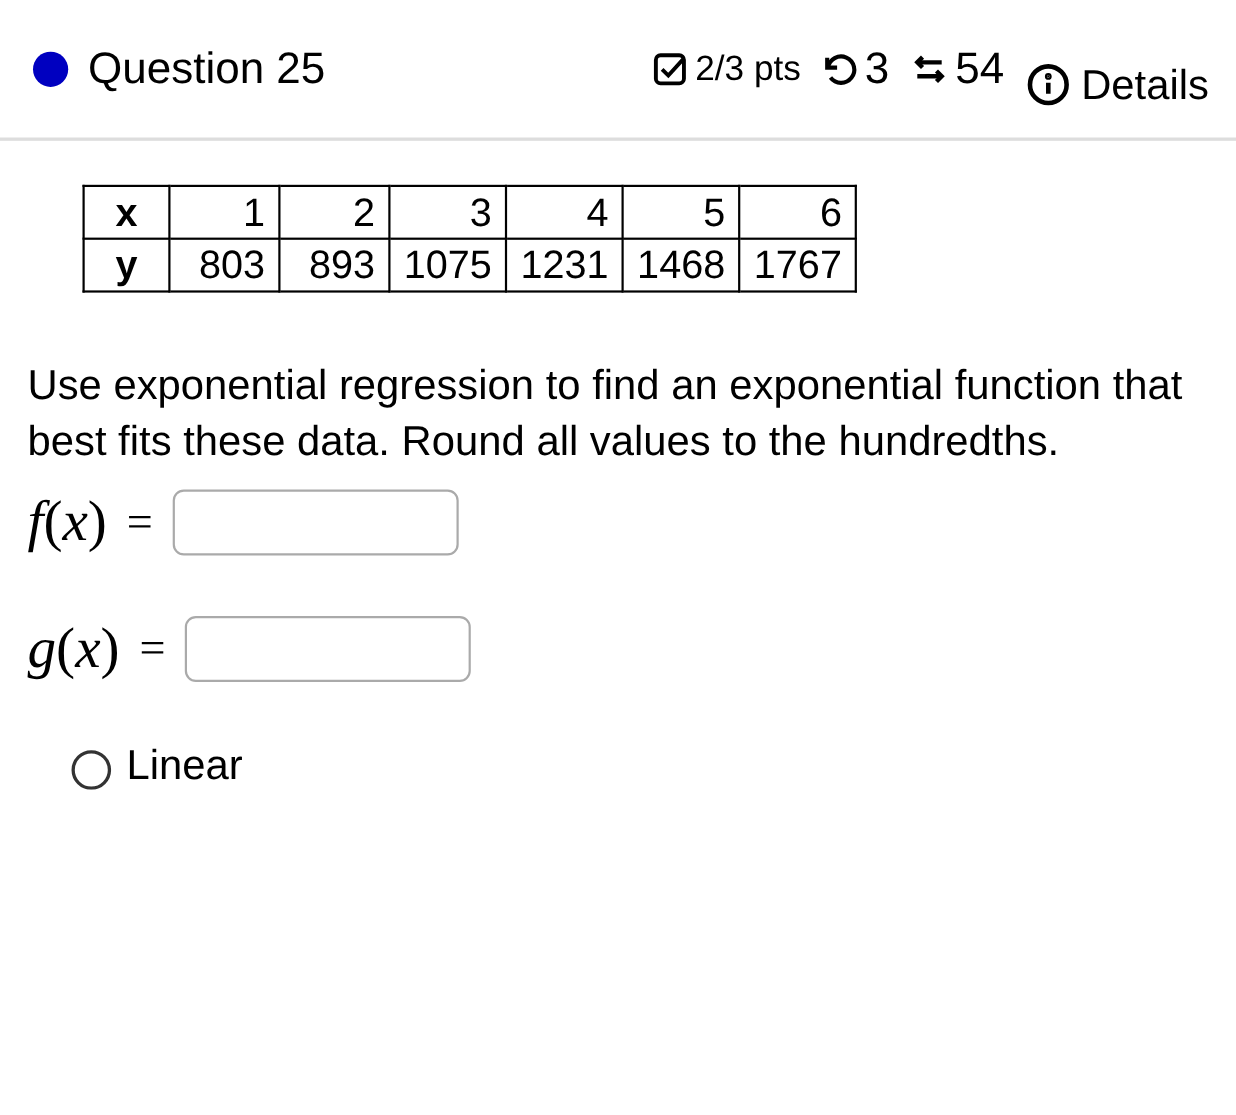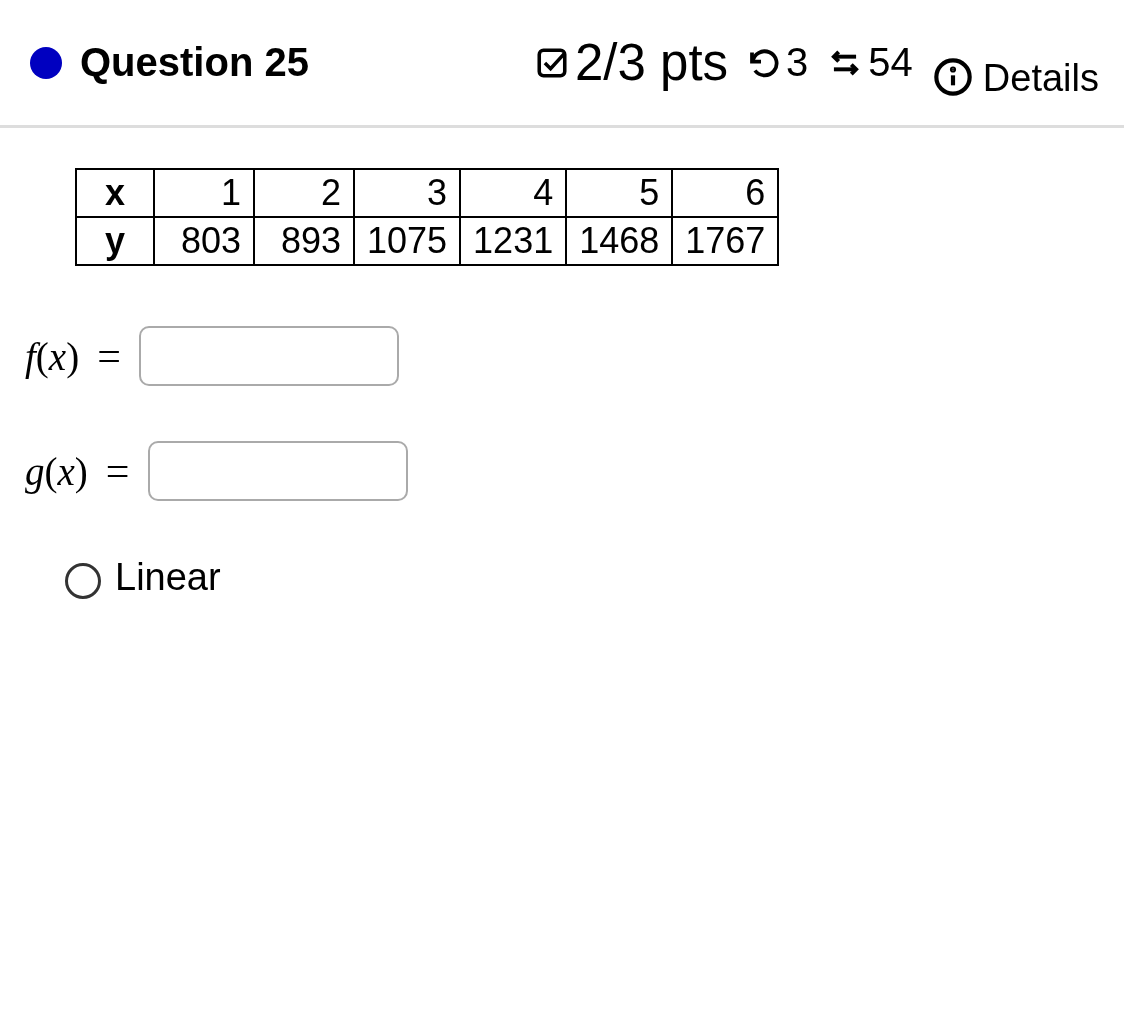--- a/index.html
+++ b/index.html
@@ -22,30 +22,30 @@
     }
     .status-dot {
       width: 32px;
       height: 32px;
       border-radius: 50%;
       background: #0000c0;
       margin-right: 10px;
       flex-shrink: 0;
     }
     .q-title {
-      font-weight: 700;
+      font-weight: 400;
       font-size: 40px;
       flex-shrink: 0;
     }
     .spacer1 { flex-grow: 1; }
     .pts-group {
       display: flex;
       align-items: center;
       gap: 6px;
-      font-size: 51px;
+      font-size: 32px;
     }
     .icon-check {
       width: 34px;
       height: 34px;
       stroke: #000;
       stroke-width: 2.5;
       fill: none;
     }
     .icon-retry {
       width: 36px;
@@ -112,21 +112,21 @@
     }
     .eq-row {
       display: flex;
       align-items: center;
       gap: 18px;
       margin-bottom: 55px;
     }
     .eq-label {
       font-family: "Times New Roman", serif;
       font-style: italic;
-      font-size: 39px;
+      font-size: 52px;
     }
     .eq-label .paren {
       font-style: normal;
     }
     .eq-equals {
       font-family: "Times New Roman", serif;
       font-size: 42px;
     }
     .eq-input {
       height: 60px;
@@ -214,20 +214,21 @@
       <td>803</td>
       <td>893</td>
       <td>1075</td>
       <td>1231</td>
       <td>1468</td>
       <td>1767</td>
     </tr>
   </tbody>
     </table>
 
+  <p class="prompt">Use exponential regression to find an exponential function that best fits these data. Round all values to the hundredths.</p>
   <div class="eq-row">
     <span class="eq-label">
       <span>f</span><span class="paren">(</span><span>x</span><span class="paren">)</span>
     </span>
     <span class="eq-equals">=</span>
     <input class="eq-input" type="text" style="">
   </div>
 
   <div class="eq-row">
     <span class="eq-label">

